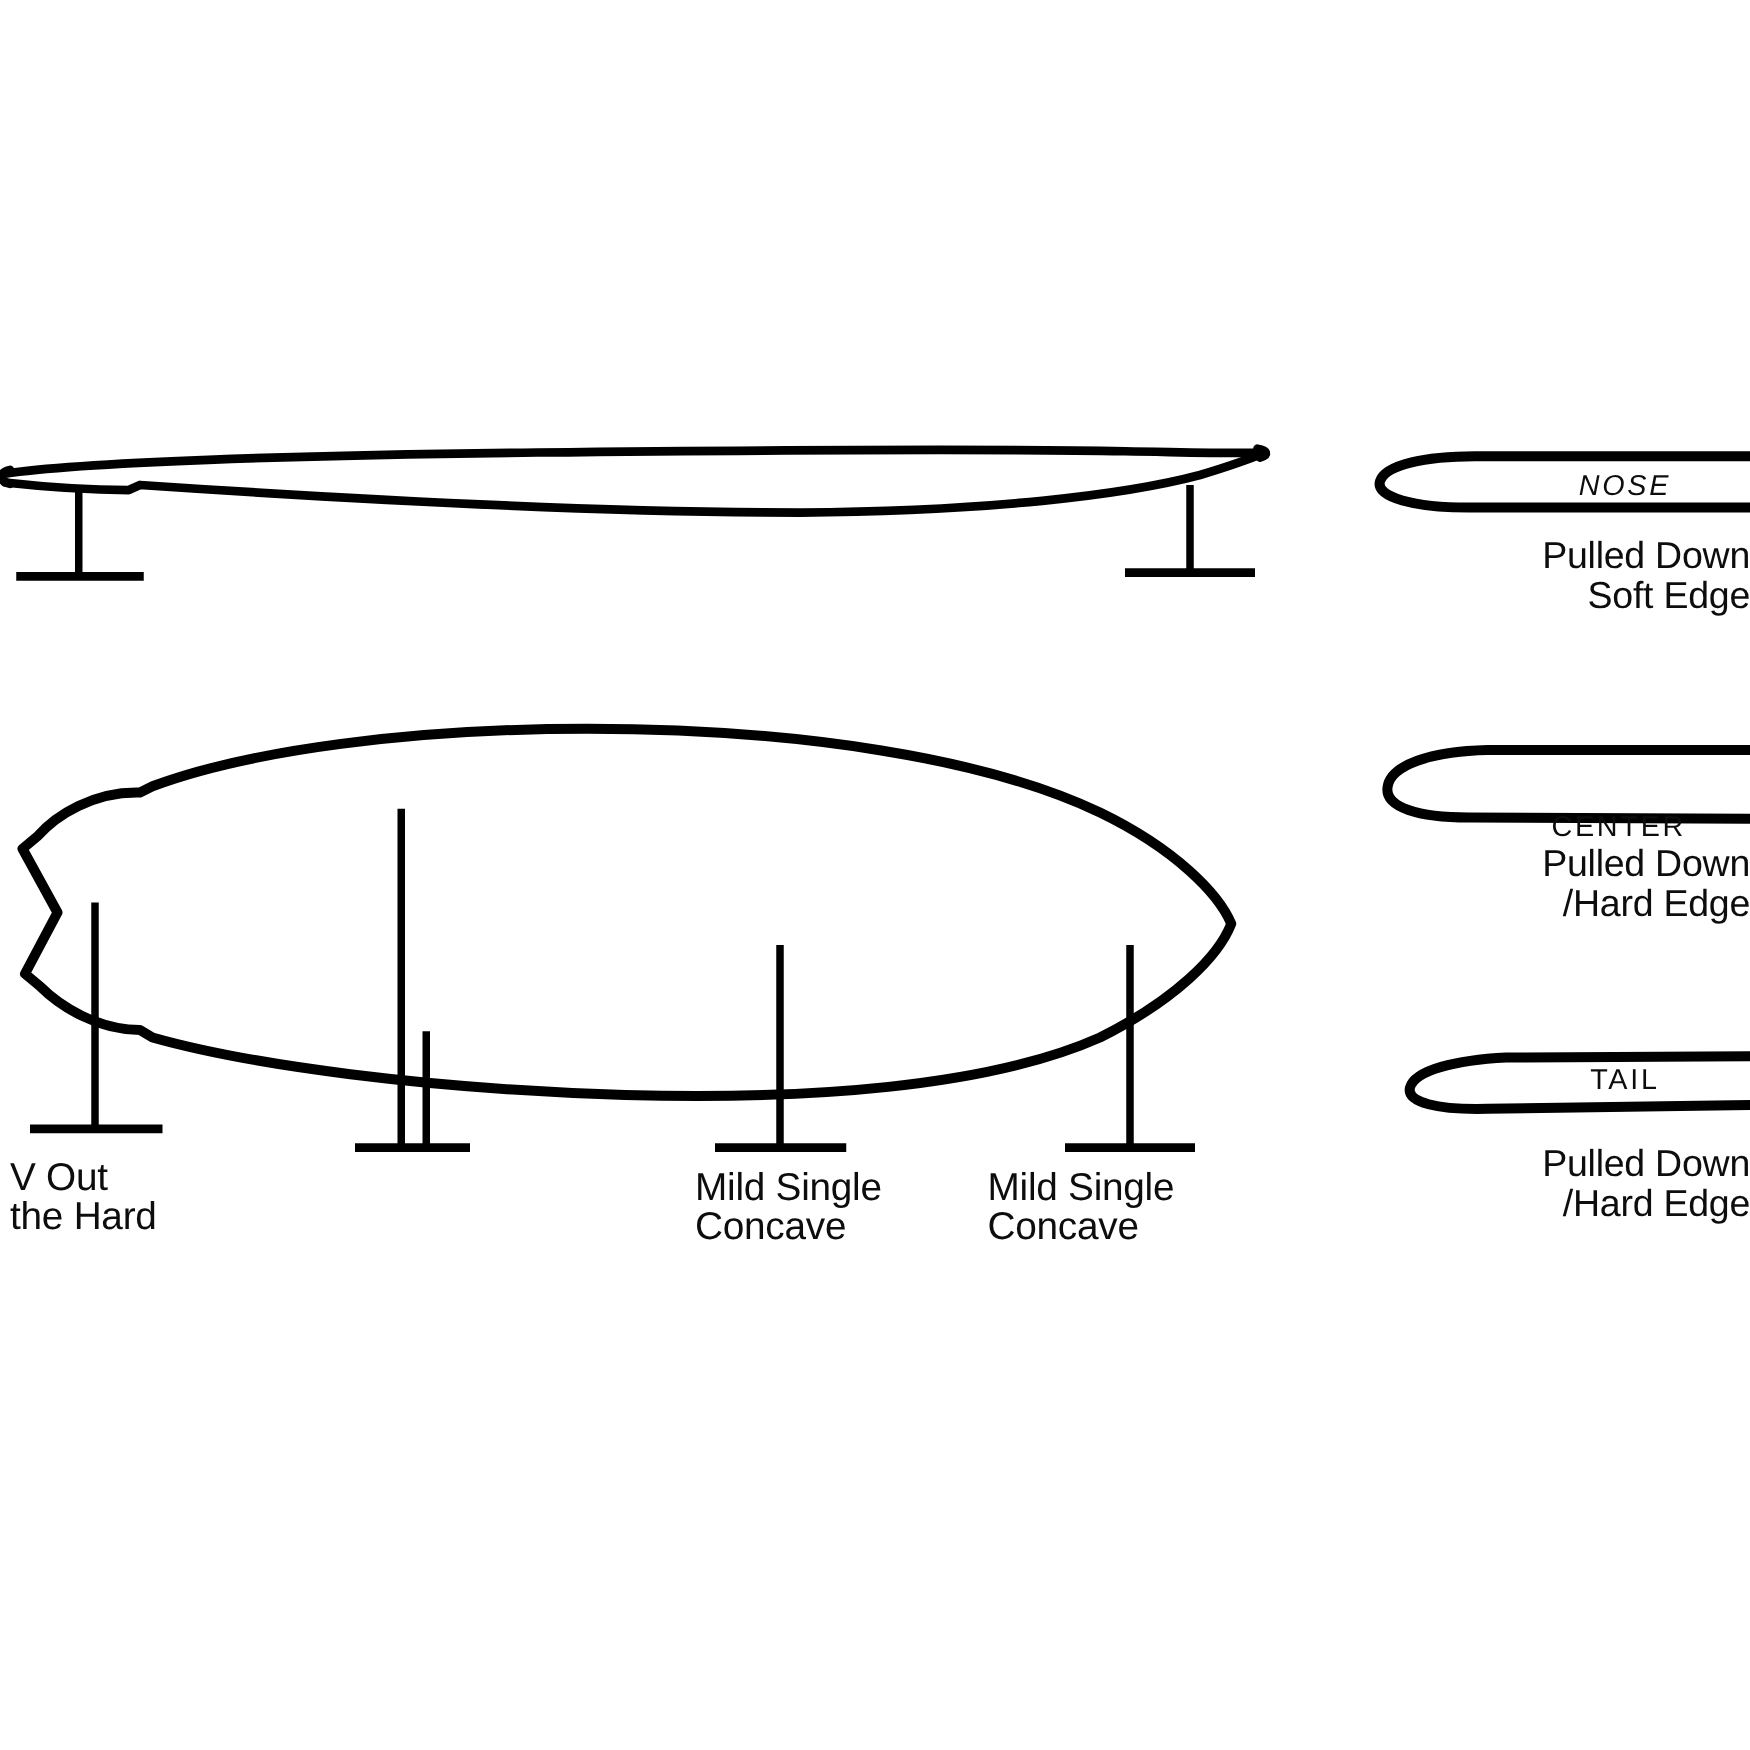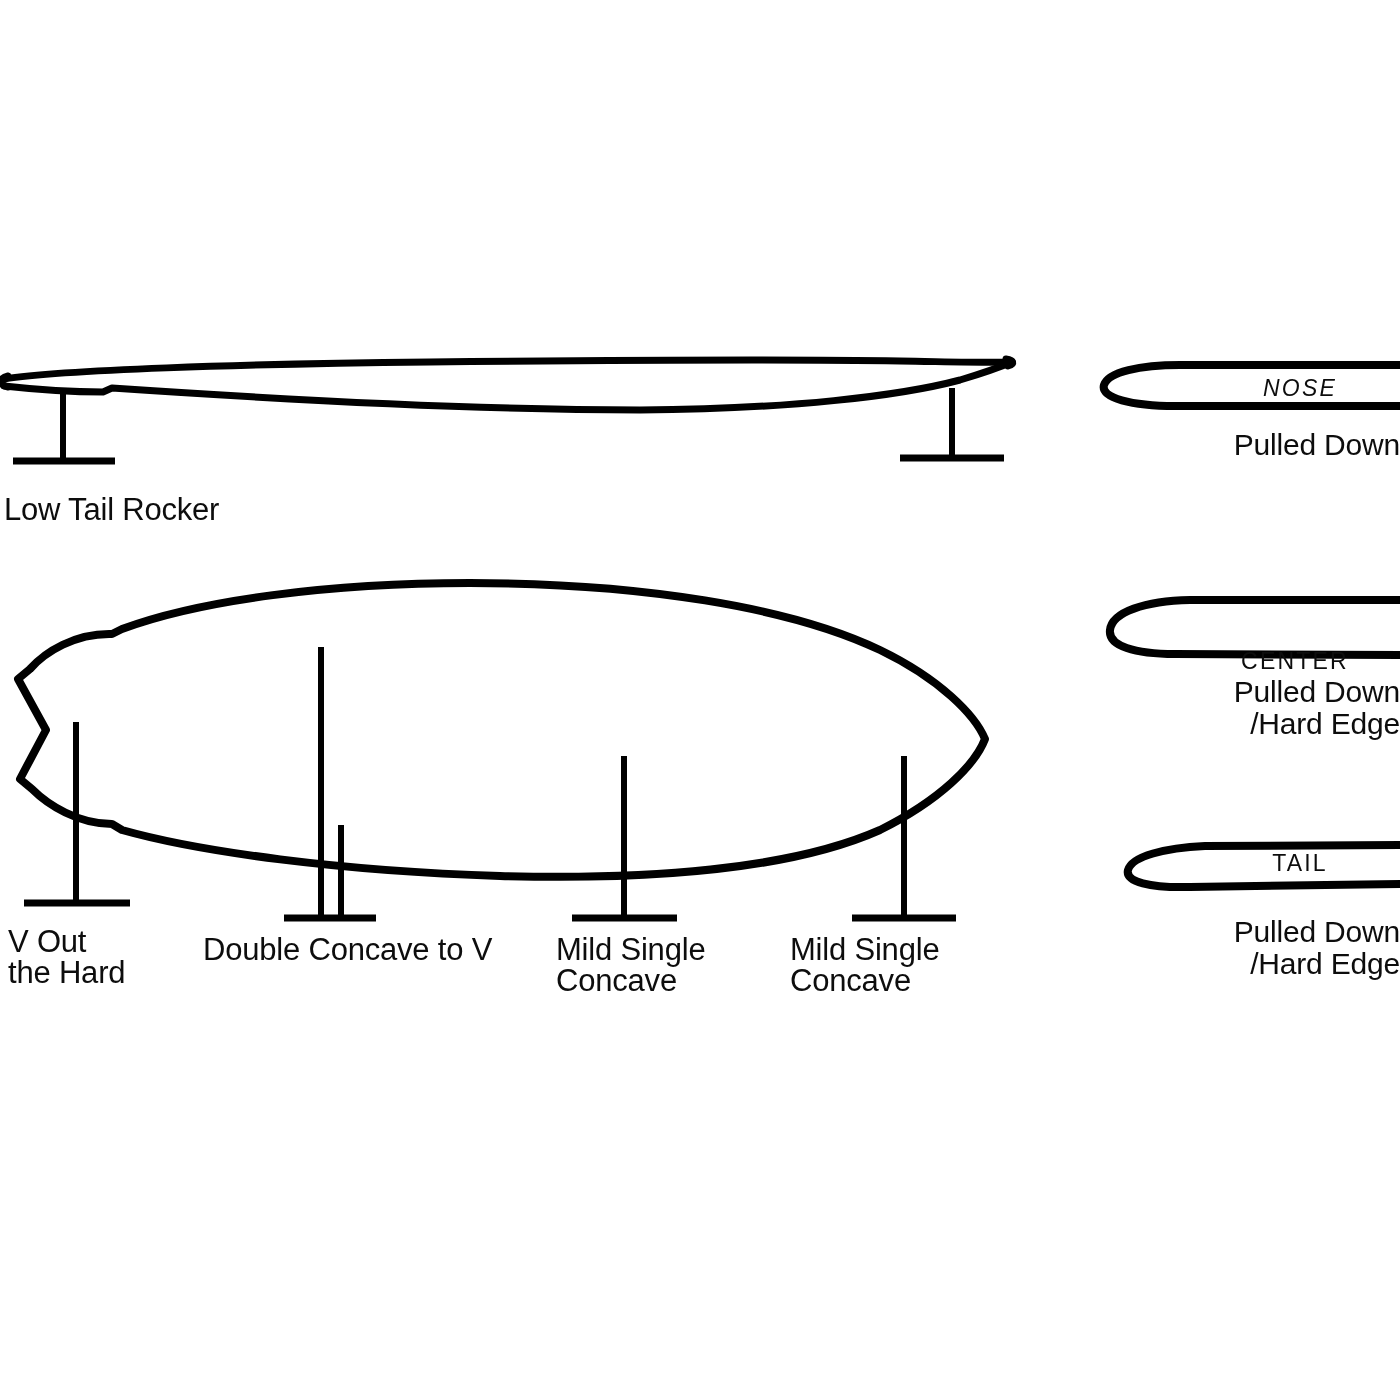--- a/index.html
+++ b/index.html
@@ -138,36 +138,35 @@
 
     <g>
       <path d="M 1400 845
                L 1205 846
                C 1165 848, 1132 856, 1128 870
                C 1125 882, 1150 888, 1190 887
                L 1400 884" fill="none" stroke="#000000" stroke-width="8" stroke-linecap="round" stroke-linejoin="round"></path>
     </g>
   </svg>
 
-  <div class="lbl lbl-main" style="left:4px; top:492px;">Low Tail Rocker</div>
 
 
   <div class="lbl lbl-main" style="left:8px; top:924px;">V Out</div>
   <div class="lbl lbl-main" style="left:8px; top:955px;">the Hard</div>
 
-  <div class="lbl lbl-main" style="left:203px; top:932px;">Double Concave to V</div>
 
   <div class="lbl lbl-main" style="left:556px; top:932px;">Mild Single</div>
   <div class="lbl lbl-main" style="left:556px; top:963px;">Concave</div>
 
   <div class="lbl lbl-main" style="left:790px; top:932px;">Mild Single</div>
   <div class="lbl lbl-main" style="left:790px; top:963px;">Concave</div>
 
   <div class="lbl lbl-tag" style="left:1235px; top:375px; width:130px;font-style:italic;">NOSE</div>
   <div class="lbl lbl-rail" style="left:1100px; top:427px; width:300px;">Pulled Down</div>
+  <div class="lbl lbl-rail" style="left:1100px; top:459px; width:300px;">Soft Edge</div>
 
   <div class="lbl lbl-tag" style="left:1220px; top:648px; width:150px;">CENTER</div>
   <div class="lbl lbl-rail" style="left:1100px; top:674px; width:300px;">Pulled Down</div>
   <div class="lbl lbl-rail" style="left:1100px; top:706px; width:300px;">/Hard Edge</div>
 
   <div class="lbl lbl-tag" style="left:1240px; top:850px; width:120px;">TAIL</div>
   <div class="lbl lbl-rail" style="left:1100px; top:914px; width:300px;">Pulled Down</div>
   <div class="lbl lbl-rail" style="left:1100px; top:946px; width:300px;">/Hard Edge</div>
 
 </div>

